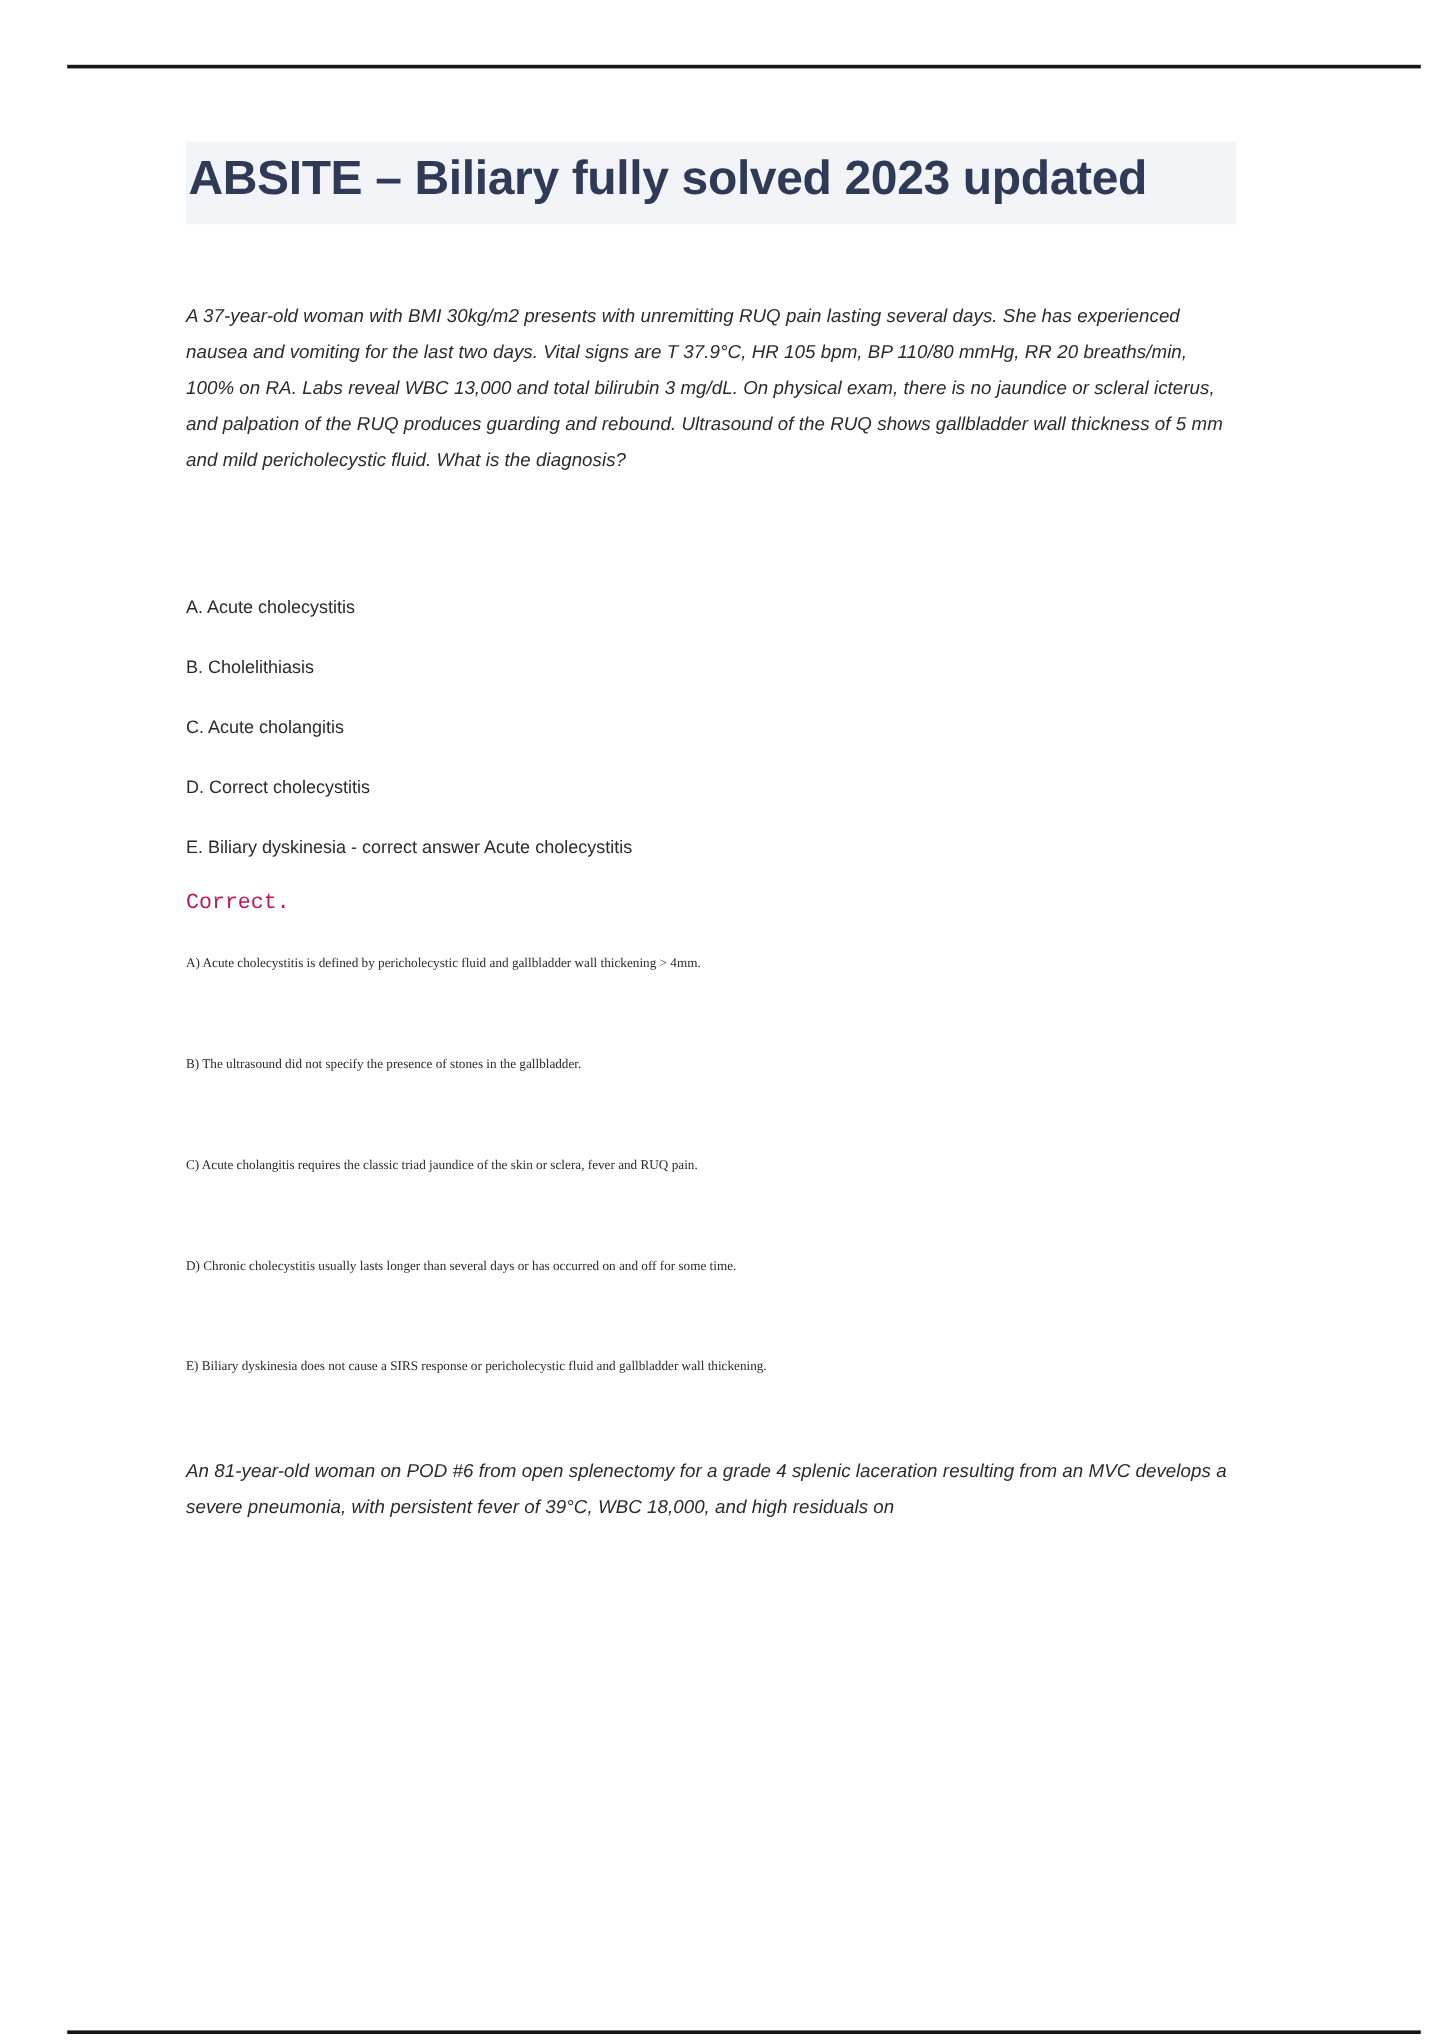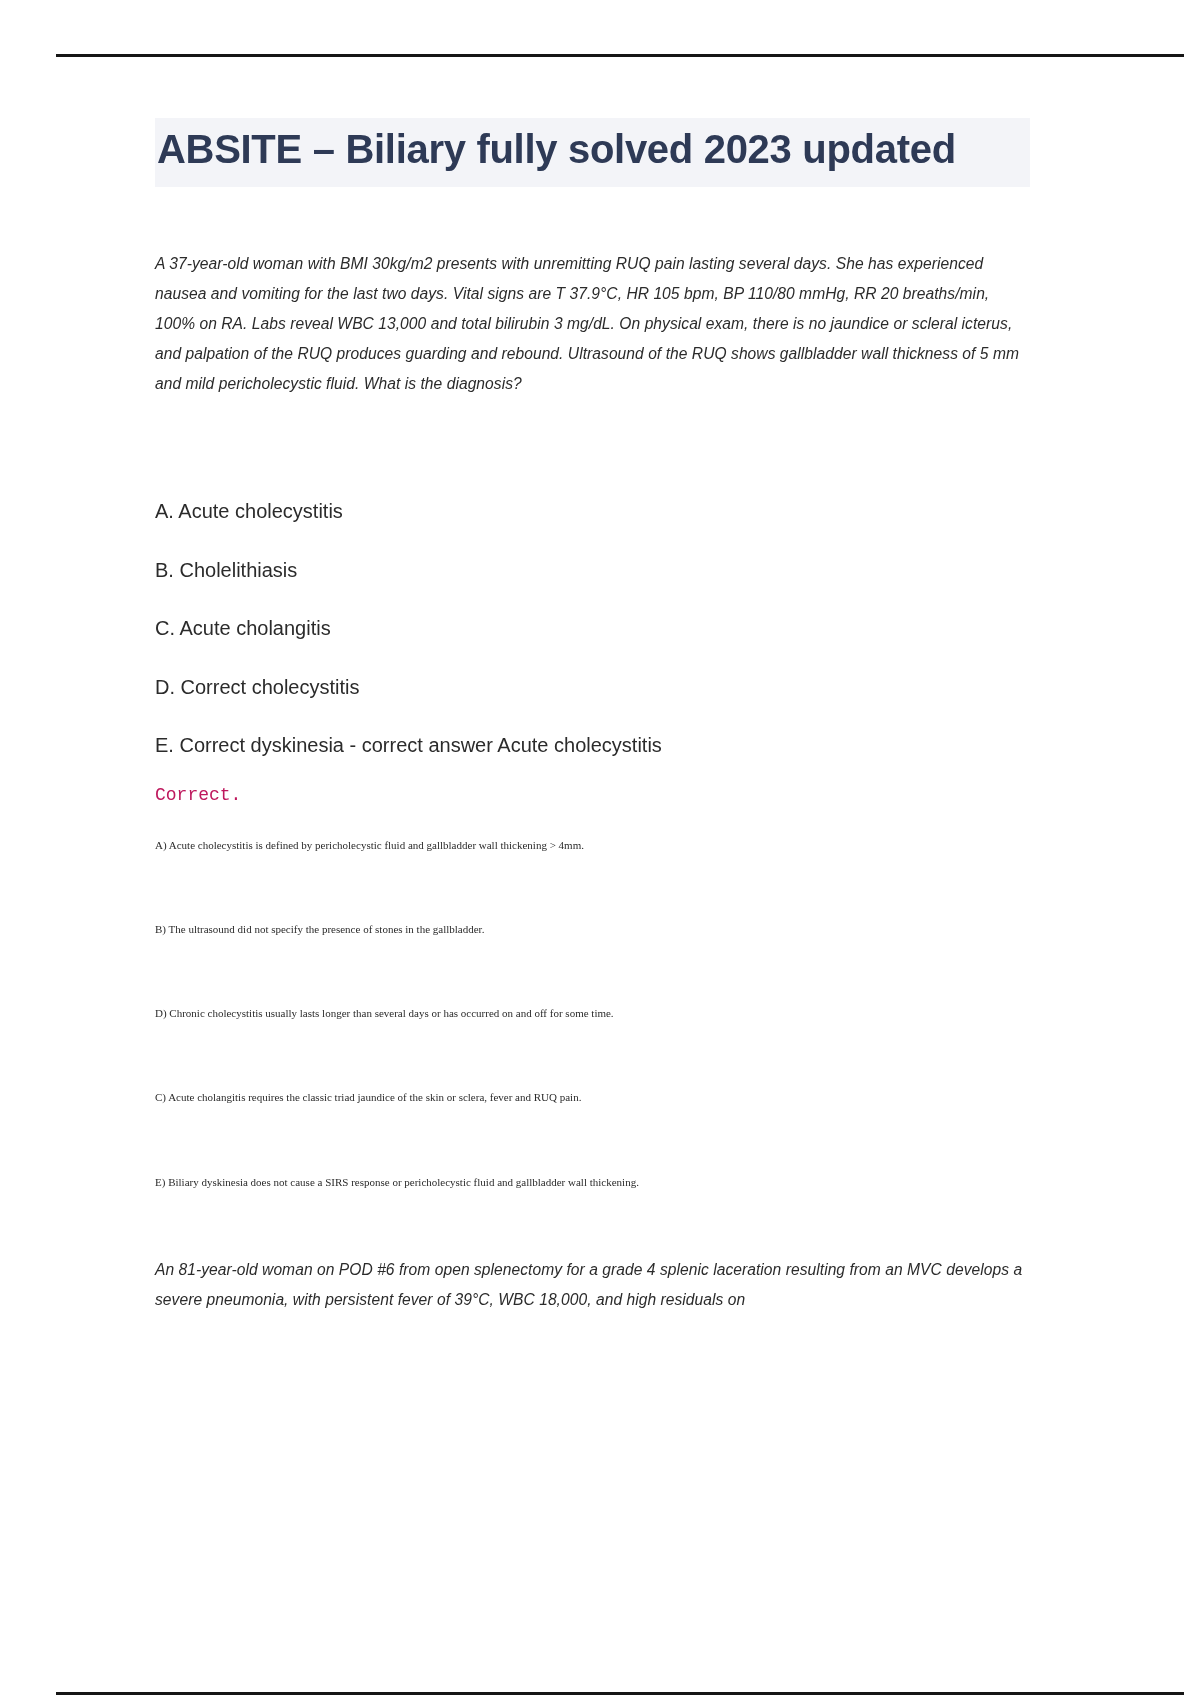--- a/index.html
+++ b/index.html
@@ -69,21 +69,21 @@
     font-style: italic;
   }
 
   .vignette { width: 872px; }
 
   .gap-xl { height: 96px; }
   .gap-lg { height: 62px; }
 
   .option {
     margin: 0 0 24.5px 0;
-    font-size: 20px;
+    font-size: 15px;
     line-height: 1.7;
     color: #2b2b2b;
   }
   .option:last-child { margin-bottom: 0; }
 
   .verdict {
     margin: 18px 0 0 0;
     font-size: 18px;
     line-height: 1.7;
     color: #be185d;
@@ -118,30 +118,30 @@
 
       <p class="para vignette">A 37-year-old woman with BMI 30kg/m2 presents with unremitting RUQ pain lasting several days. She has experienced nausea and vomiting for the last two days. Vital signs are T 37.9°C, HR 105 bpm, BP 110/80 mmHg, RR 20 breaths/min, 100% on RA. Labs reveal WBC 13,000 and total bilirubin 3 mg/dL. On physical exam, there is no jaundice or scleral icterus, and palpation of the RUQ produces guarding and rebound. Ultrasound of the RUQ shows gallbladder wall thickness of 5 mm and mild pericholecystic fluid. What is the diagnosis?</p>
 
       <div class="gap-xl"></div>
 
       <div>
         <p class="option">A. Acute cholecystitis</p>
         <p class="option">B. Cholelithiasis</p>
         <p class="option">C. Acute cholangitis</p>
         <p class="option">D. Correct cholecystitis</p>
-        <p class="option">E. Correct dyskinesia - correct answer Acute cholecystitis</p>
+        <p class="option">E. Biliary dyskinesia - correct answer Acute cholecystitis</p>
       </div>
 
       <p class="verdict">Correct.</p>
 
       <div>
         <p class="explanation first">A) Acute cholecystitis is defined by pericholecystic fluid and gallbladder wall thickening &gt; 4mm.</p>
         <p class="explanation">B) The ultrasound did not specify the presence of stones in the gallbladder.</p>
+        <p class="explanation">C) Acute cholangitis requires the classic triad jaundice of the skin or sclera, fever and RUQ pain.</p>
         <p class="explanation">D) Chronic cholecystitis usually lasts longer than several days or has occurred on and off for some time.</p>
-        <p class="explanation">C) Acute cholangitis requires the classic triad jaundice of the skin or sclera, fever and RUQ pain.</p>
         <p class="explanation">E) Biliary dyskinesia does not cause a SIRS response or pericholecystic fluid and gallbladder wall thickening.</p>
       </div>
 
     </div>
 
     <div class="gap-lg"></div>
 
     <div>
       <p class="para vignette">An 81-year-old woman on POD #6 from open splenectomy for a grade 4 splenic laceration resulting from an MVC develops a severe pneumonia, with persistent fever of 39°C, WBC 18,000, and high residuals on</p>
     </div>

